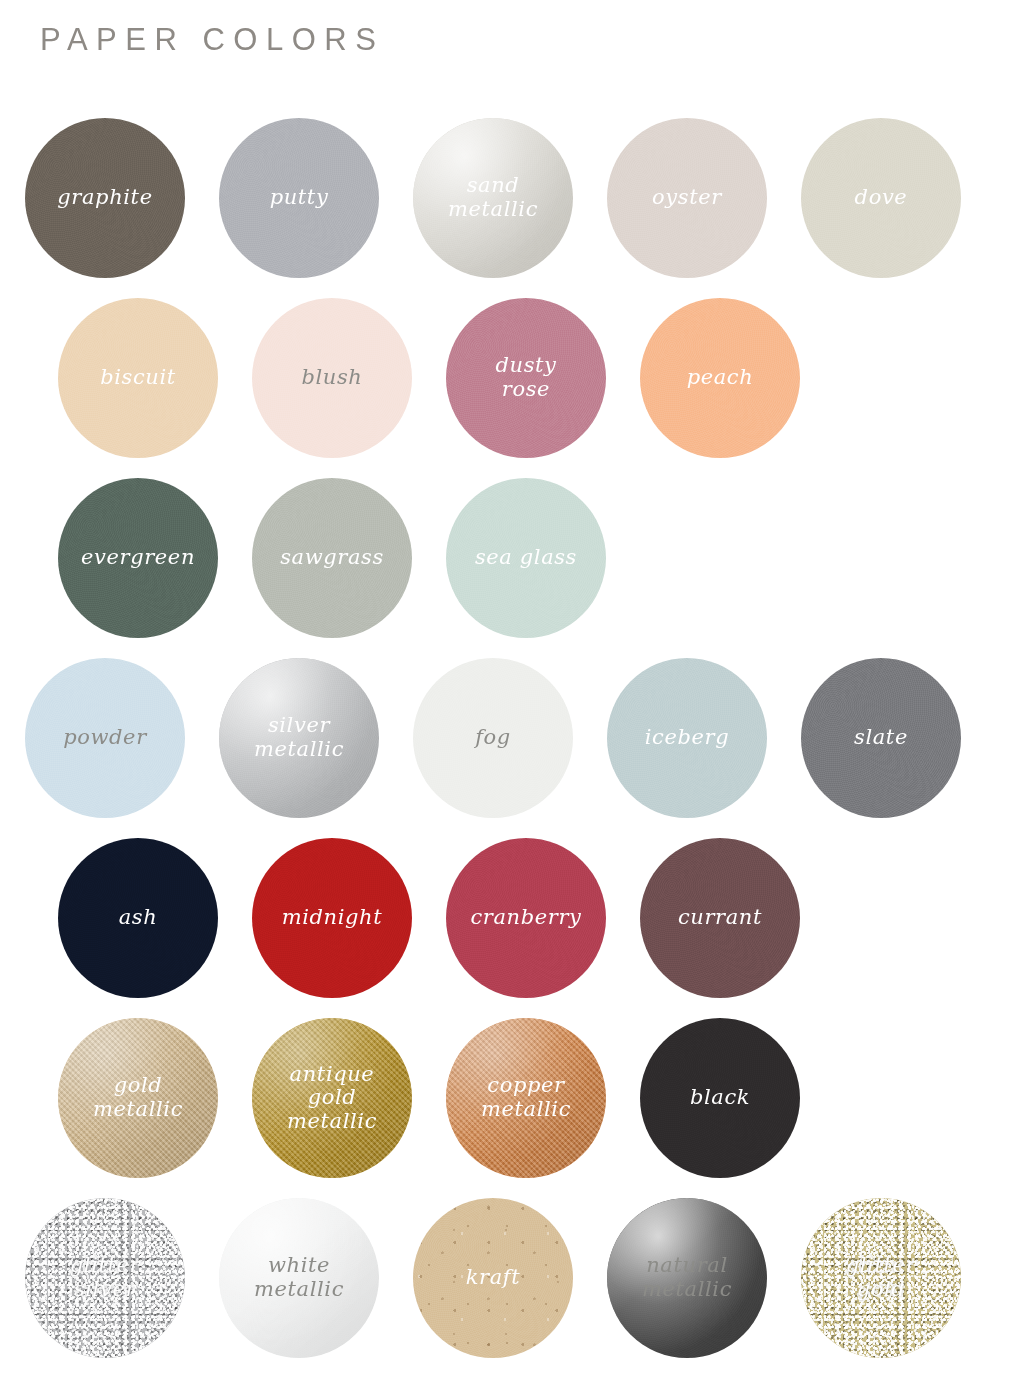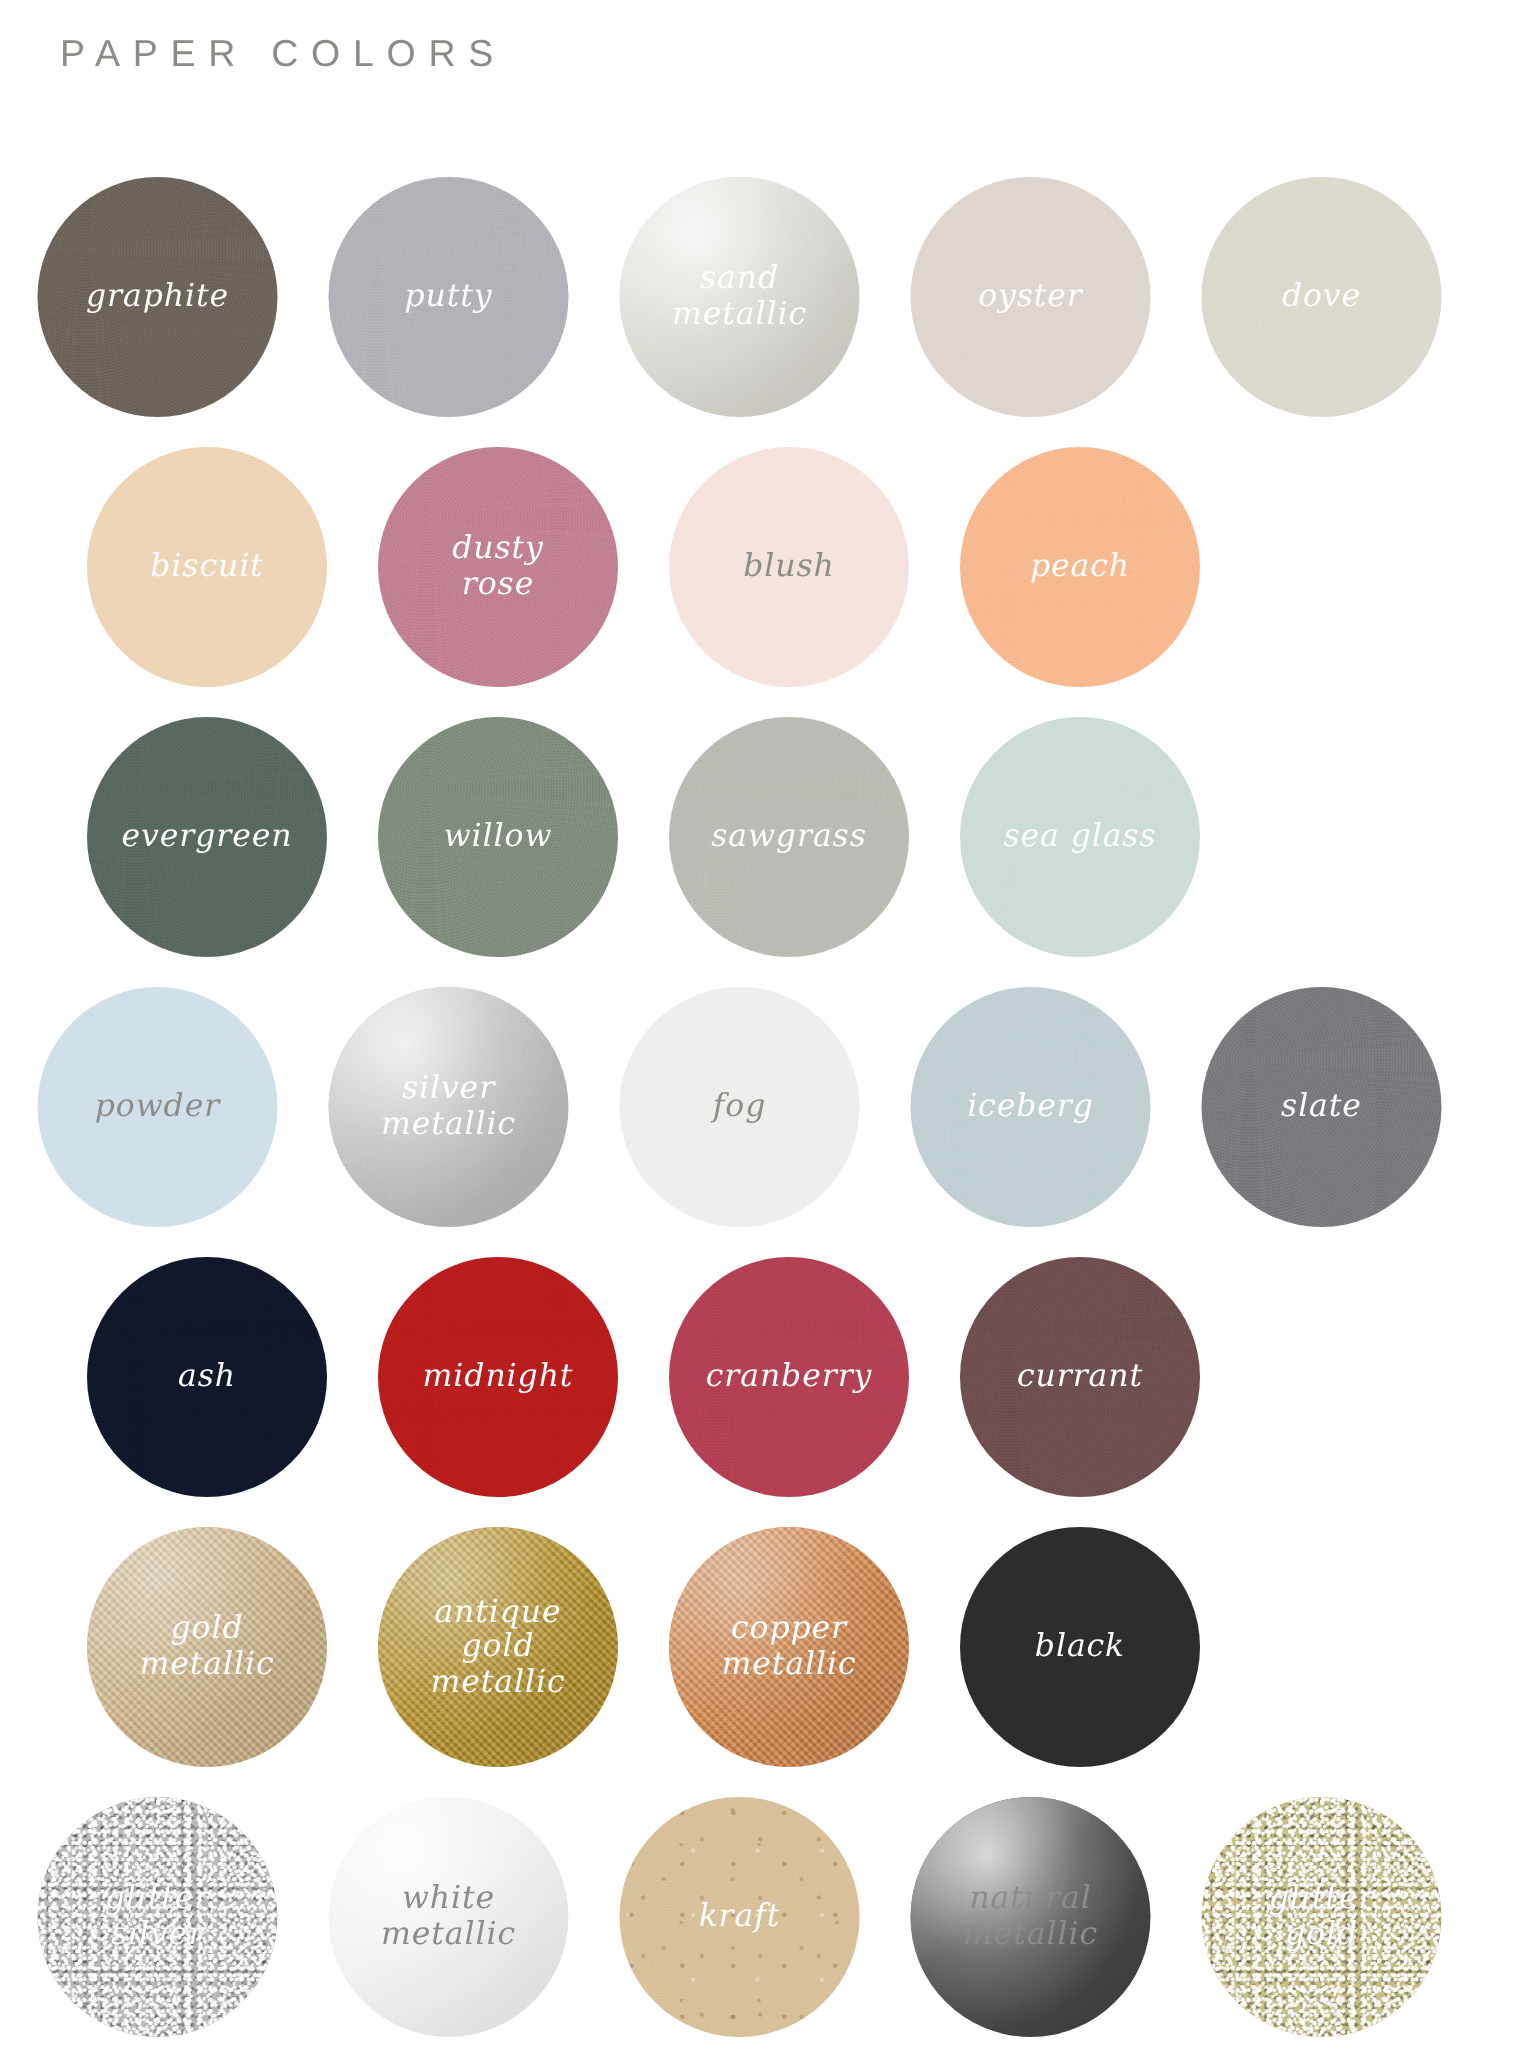--- a/index.html
+++ b/index.html
@@ -13,21 +13,21 @@
     position:relative;
     width:1024px; height:1374px;
     background:#ffffff;
   }
 
   
   #title {
     position:absolute;
     left:40px; top:22px;
     font-family:"Liberation Sans", sans-serif;
-    font-size:25px;
+    font-size:31px;
     font-weight:400;
     letter-spacing:8.5px;
     color:#8e8a85;
     white-space:nowrap;
   }
 
   
   #grid {
     position:absolute;
     left:0; top:108px;
@@ -208,45 +208,40 @@
           </div>
         </div>
       </div>
       <div class="row indent">
         <div class="cell">
           <div class="swatch" style="background: rgb(237, 213, 182);">
             <div class="label light">biscuit</div>
           </div>
         </div>
         <div class="cell">
+          <div class="swatch" style="background: rgb(246, 227, 220);">
+            <div class="label dark">blush</div>
+          </div>
+        </div>
+        <div class="cell">
           <div class="swatch" style="background: rgb(192, 128, 145);">
             <div class="label light">dusty
 rose</div>
           </div>
         </div>
         <div class="cell">
-          <div class="swatch" style="background: rgb(246, 227, 220);">
-            <div class="label dark">blush</div>
-          </div>
-        </div>
-        <div class="cell">
           <div class="swatch" style="background: rgb(248, 185, 142);">
             <div class="label light">peach</div>
           </div>
         </div>
       </div>
       <div class="row indent">
         <div class="cell">
           <div class="swatch" style="background: rgb(87, 104, 95);">
             <div class="label light">evergreen</div>
-          </div>
-        </div>
-        <div class="cell">
-          <div class="swatch" style="background: rgb(127, 140, 124);">
-            <div class="label light">willow</div>
           </div>
         </div>
         <div class="cell">
           <div class="swatch" style="background: rgb(184, 188, 179);">
             <div class="label light">sawgrass</div>
           </div>
         </div>
         <div class="cell">
           <div class="swatch" style="background: rgb(203, 221, 214);">
             <div class="label light">sea glass</div>

